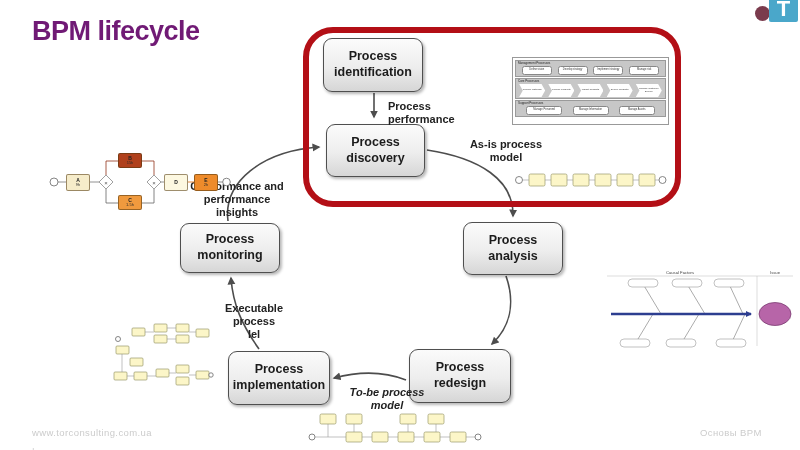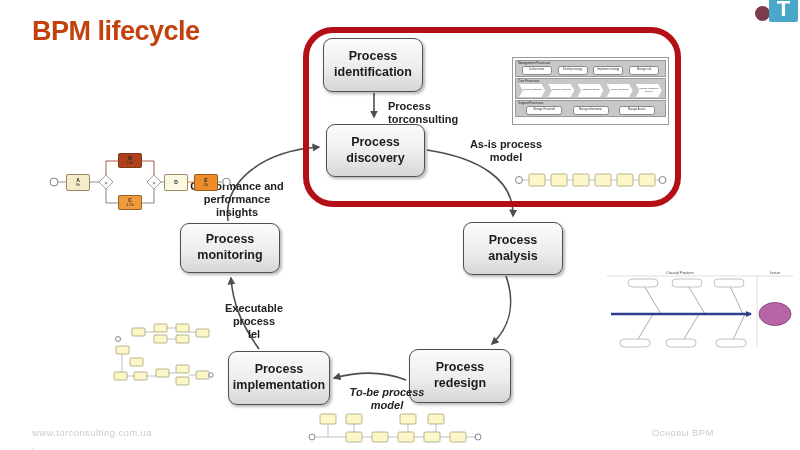--- a/index.html
+++ b/index.html
@@ -1,18 +1,18 @@
 <!DOCTYPE html>
 <html style="--highlight: #b30f16; --logo-blue: #4aa7ca; --logo-dot: #7a3b4d; --arrow: #4d4d4d; --task-yellow: #fcf6c8; --task-border: #9a9a6c; --spine-blue: #2d3e90; --effect-purple: #b765a8; --footer-gray: #cccccc;"><head>
 <meta charset="utf-8">
 <style>
   html,body{margin:0;padding:0;background:#fff;}
   .slide{position:relative;width:800px;height:450px;background:#fff;overflow:hidden;
          font-family:"Liberation Sans",sans-serif;}
-  .title{position:absolute;left:32px;top:16px;font-size:27px;font-weight:800;color:#c2410c;letter-spacing:-.5px;}
+  .title{position:absolute;left:32px;top:16px;font-size:27px;font-weight:800;color:#701a75;letter-spacing:-.5px;}
   
   .logo-sq{position:absolute;left:769px;top:-7px;width:29px;height:29px;background:var(--logo-blue);
            color:#fff;font-weight:bold;font-size:22px;display:flex;align-items:flex-end;justify-content:center;
            border-radius:2px;line-height:1;padding-bottom:2px;box-sizing:border-box;}
   .logo-dot{position:absolute;left:755px;top:6px;width:15px;height:15px;border-radius:50%;background:var(--logo-dot);}
   
   .red-frame{position:absolute;left:303px;top:27px;width:366px;height:168px;border:6px solid var(--highlight);
              border-radius:30px;pointer-events:none;}
   
   .pbox{position:absolute;display:flex;align-items:center;justify-content:center;text-align:center;
@@ -67,21 +67,21 @@
   .htask .ht{font-size:4px;color:#2a2a2a;}
   
   .fish-text{font-size:4.2px;fill:#444;}
   .spine{stroke:var(--spine-blue);stroke-width:2.4;fill:none;}
   #fh path{fill:var(--spine-blue);}
   .bone{stroke:#888;stroke-width:.7;fill:none;}
   .oval{fill:#fff;stroke:#999;stroke-width:.6;}
   
   .footer{position:absolute;top:427px;font-size:9.5px;color:var(--footer-gray);letter-spacing:.4px;}
   .f-left{left:32px;display:flex;gap:8px;flex-direction:column;}
-  .f-right{left:652px;}
+  .f-right{left:700px;}
 </style>
 </head>
 <body>
 
 <div class="slide">
 
   <div class="title">BPM lifecycle</div>
 
   <div class="logo-dot"></div>
   <div class="logo-sq">
@@ -108,21 +108,21 @@
 discovery</div>
   <div class="pbox" id="b-anal">Process
 analysis</div>
   <div class="pbox" id="b-redes">Process
 redesign</div>
   <div class="pbox" id="b-impl">Process
 implementation</div>
   <div class="pbox" id="b-monit">Process
 monitoring</div>
 
-  <div class="elabel" id="l-arch">Process torconsulting</div>
+  <div class="elabel" id="l-arch">Process performance</div>
   <div class="elabel" id="l-asis">As-is process
 model</div>
   <div class="elabel" id="l-tobe">To-be process
 model</div>
   <div class="elabel" id="l-exec">Executable
 process
 lel</div>
   <div class="elabel" id="l-conf">Conformance and
 performance
 insights</div>

